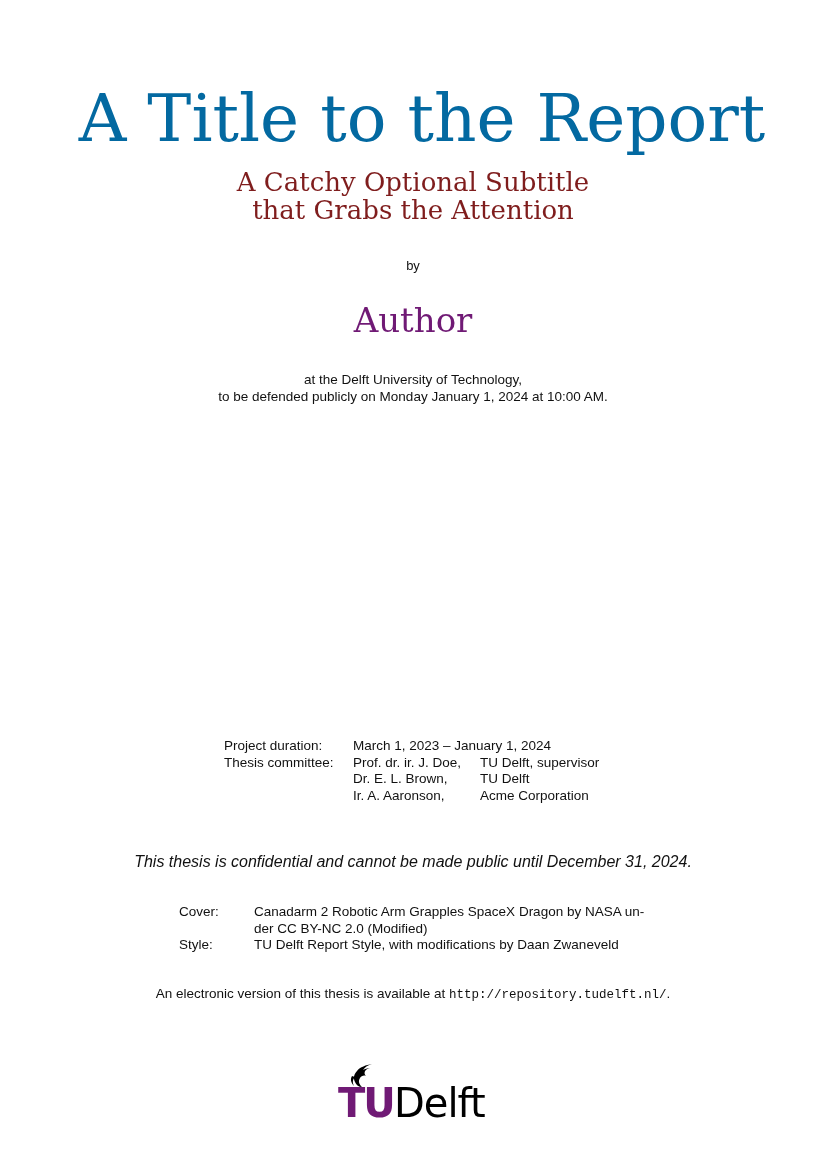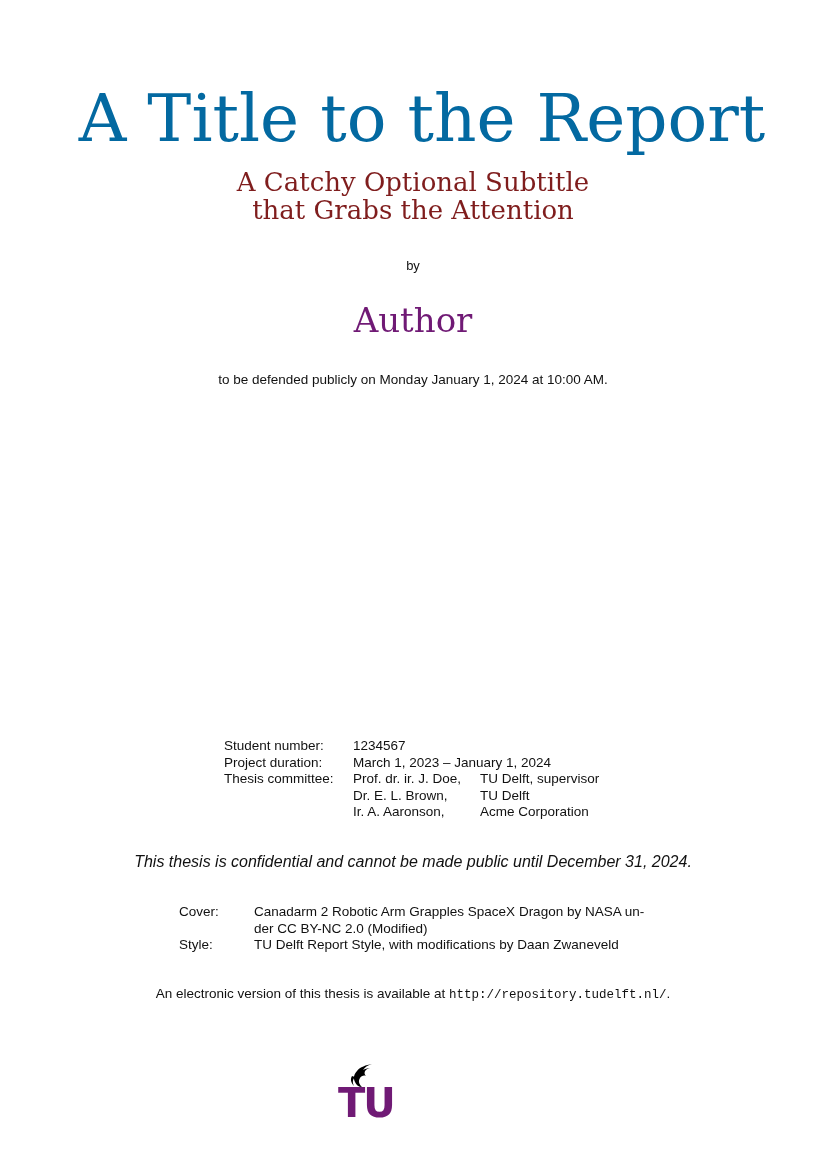--- a/index.html
+++ b/index.html
@@ -37,30 +37,27 @@
 <div class="abs center subtitle">
   <div>A Catchy Optional Subtitle</div>
   <div>that Grabs the Attention</div>
 </div>
 
 <div class="abs center by">by</div>
 
 <div class="abs center author">Author</div>
 
 <div class="abs center degree">
+  <div>at the Delft University of Technology,</div>
   <div>to be defended publicly on Monday January 1, 2024 at 10:00 AM.</div>
 </div>
 
 <div class="abs info">
   <table>
     <tbody>
-        <tr>
-      <td class="k">Student number:</td>
-      <td colspan="2">1234567</td>
-    </tr>
     <tr>
       <td class="k">Project duration:</td>
       <td colspan="2">March 1, 2023 – January 1, 2024</td>
     </tr>
     <tr>
       <td class="k">Thesis committee:</td>
       <td class="n">Prof. dr. ir. J. Doe,</td>
       <td>TU Delft, supervisor</td>
     </tr>
     <tr>
@@ -100,13 +97,14 @@
 <div class="abs center repo">
   <span>An electronic version of this thesis is available at </span><span class="mono">http://repository.tudelft.nl/</span><span>.</span>
 </div>
 
 <div class="abs logo">
   <svg width="30" height="26" viewBox="0 0 30 26">
     <path d="M26 2 C20 3 14 5 11 9 C8 12 7 16 9 20 C10 23 13 25 16 25 C13 22 12 19 14 16 C15 14 18 13 20 14 C17 11 19 7 24 6 C21 6 19 7 17 8 C19 5 22 3 26 2 Z" fill="#000"></path>
     <path d="M6 14 C4 17 5 21 8 24 C6 20 7 17 9 15 Z" fill="#000"></path>
   </svg>
   <span class="tu">TU</span>
+  <span class="delft">Delft</span>
 </div>
 
 </body></html>

